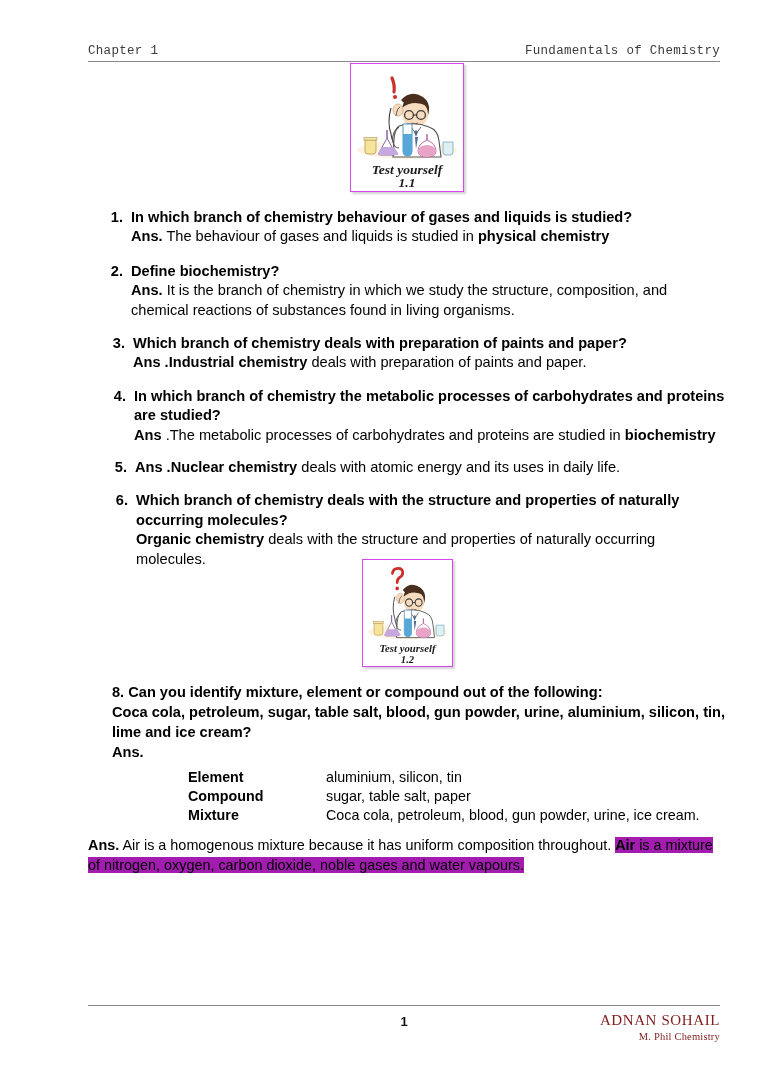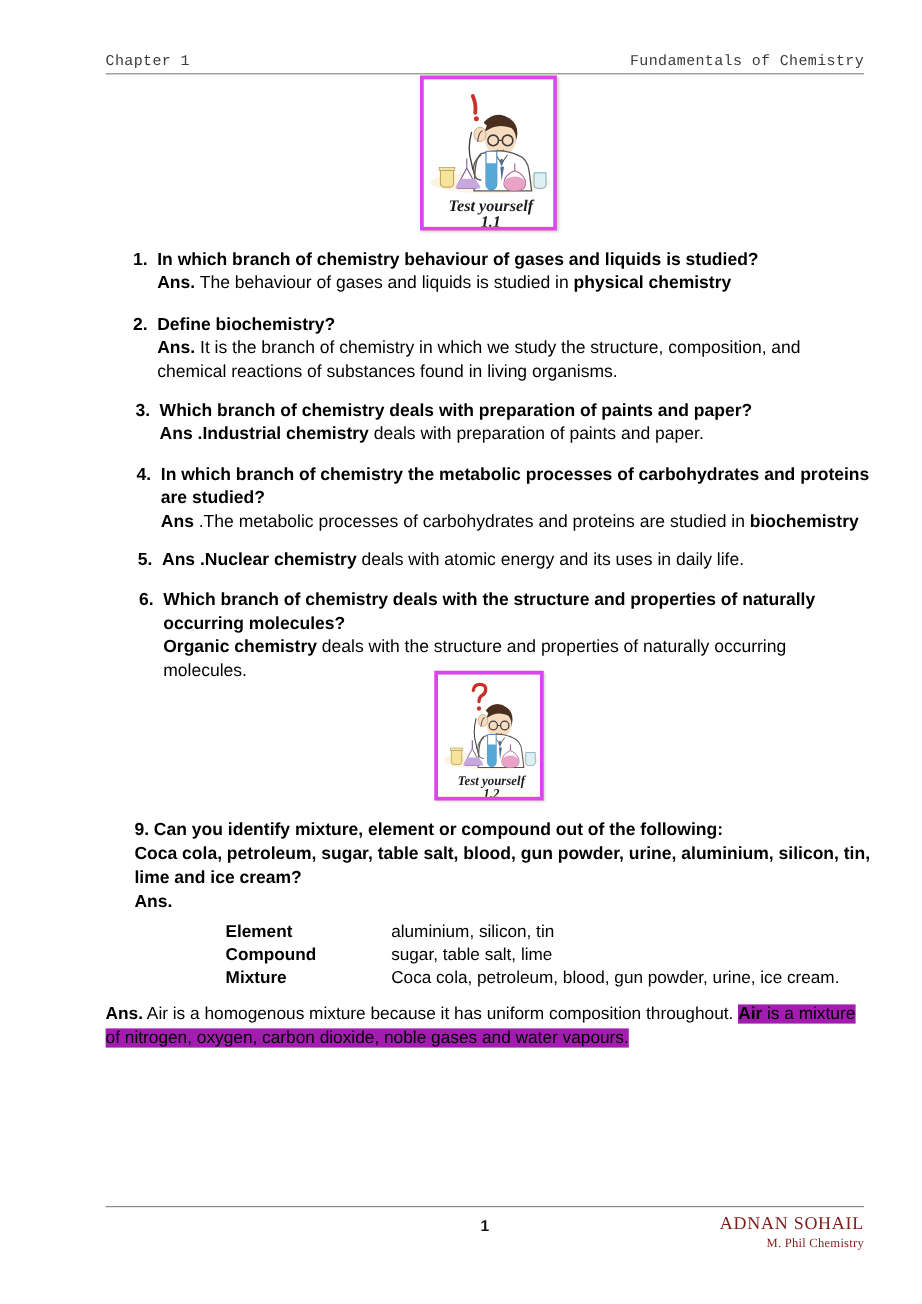--- a/index.html
+++ b/index.html
@@ -39,21 +39,21 @@
     letter-spacing: 0.3px;
     color: #3b3b3b;
     padding-bottom: 3px;
     border-bottom: 1.2px solid #8a8a8a;
   }
 
   
   .illus {
     position: absolute;
     background: #fca5a5;
-    border: 3px solid #d946ef;
+    border: 1px solid #d946ef;
     box-shadow: 1.5px 1.5px 2px rgba(0,0,0,0.18);
     box-sizing: border-box;
     overflow: hidden;
   }
   .illus svg { display: block; }
 
   
   .qlist {
     position: absolute;
     left: 96px;
@@ -289,33 +289,33 @@
       <path d="M52 70 l9 0 l0 17 q0 5 -4.5 5 q-4.5 0 -4.5 -5z" fill="#55a8d8"></path>
       <path d="M76 70 l0 6 q-9 4 -9 11 q0 6 9 6 q9 0 9 -6 q0 -7 -9 -11z" fill="#ffffff" stroke="#b05e8e" stroke-width="0.9"></path>
       <ellipse cx="76" cy="87" rx="9" ry="6" fill="#e8a3c6"></ellipse>
       <path d="M92 78 l0 10 q0 3 3 3 l4 0 q3 0 3 -3 l0 -10z" fill="#dff0f4" stroke="#7aa8b5" stroke-width="0.8"></path>
       <text x="56" y="110" font-family="'Liberation Serif', serif" font-size="13.5" font-style="italic" font-weight="bold" text-anchor="middle" fill="#1a1a1a">Test yourself</text>
       <text x="56" y="123" font-family="'Liberation Serif', serif" font-size="13.5" font-style="italic" font-weight="bold" text-anchor="middle" fill="#1a1a1a">1.2</text>
     </svg>
   </div>
 
   <div class="s2-question">
-    <span style="display:block;">9. Can you identify mixture, element or compound out of the following:</span>
+    <span style="display:block;">8. Can you identify mixture, element or compound out of the following:</span>
     <span style="display:block;">Coca cola, petroleum, sugar, table salt, blood, gun powder, urine, aluminium, silicon, tin, lime and ice cream?</span>
     <span style="display:block;">Ans.</span>
   </div>
 
   <div class="s2-table">
     <div class="s2-row">
       <span class="s2-key">Element</span>
       <span class="s2-val">aluminium, silicon, tin</span>
     </div>
     <div class="s2-row">
       <span class="s2-key">Compound</span>
-      <span class="s2-val">sugar, table salt, lime</span>
+      <span class="s2-val">sugar, table salt, paper</span>
     </div>
     <div class="s2-row">
       <span class="s2-key">Mixture</span>
       <span class="s2-val">Coca cola, petroleum, blood, gun powder, urine, ice cream.</span>
     </div>
   </div>
 
   <div class="s2b">
     <span class="aline"><span style="font-weight: bold;">Ans.</span><span> Air is a homogenous mixture because it has uniform composition throughout. </span><span class="hl" style="font-weight: bold;">Air</span><span class="hl"> is a mixture of nitrogen, oxygen, carbon dioxide, noble gases and water vapours.</span></span>
   </div>

